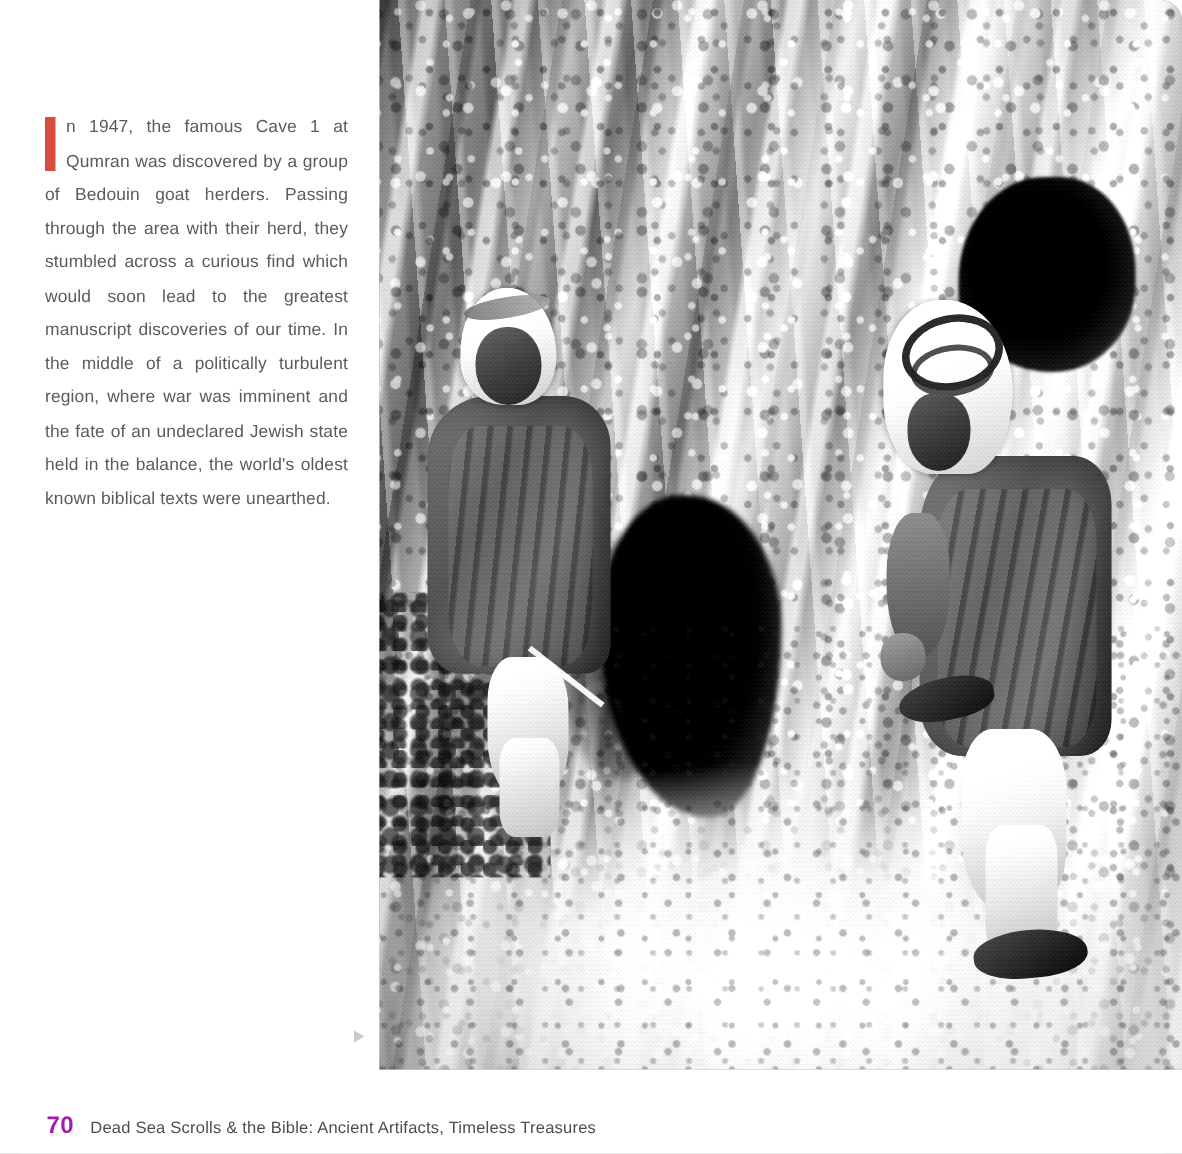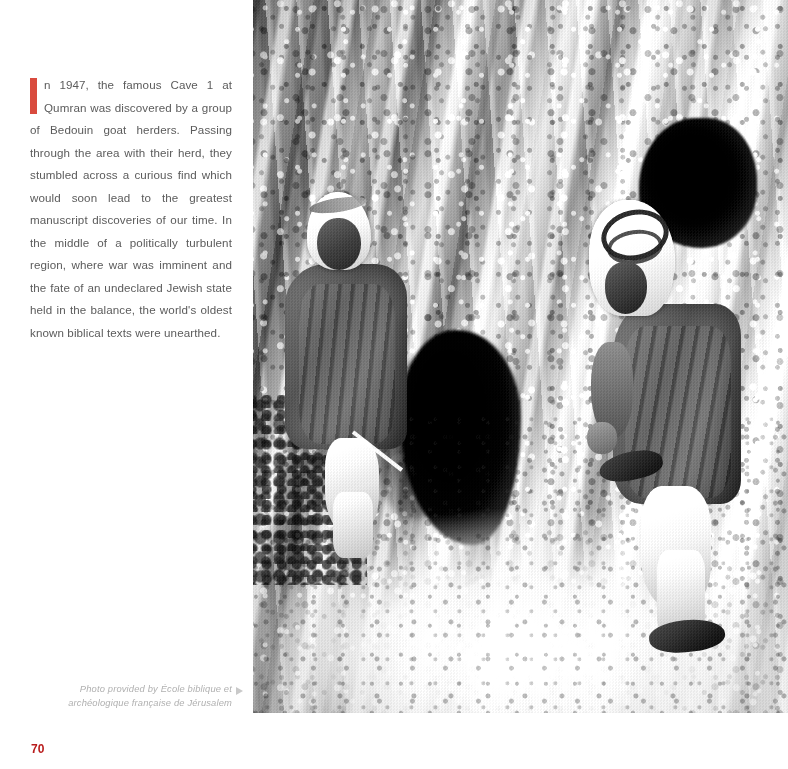--- a/index.html
+++ b/index.html
@@ -10,20 +10,21 @@
   }
   body {
     font-family: "Liberation Sans", sans-serif;
   }
   #page {
     position: relative;
     width: 788px;
     height: 769px;
     background: #ffffff;
     overflow: hidden;
+    border-radius: 14px;
   }
 
   
   #photo-panel {
     position: absolute;
     left: 253px;
     top: 0px;
     width: 535px;
     height: 713px;
     overflow: hidden;
@@ -353,23 +354,23 @@
   
   #footer {
     position: absolute;
     left: 31px;
     top: 742px;
     display: flex;
     align-items: baseline;
     gap: 11px;
   }
   #footer-page-number {
-    font-size: 12px;
+    font-size: 16px;
     font-weight: bold;
-    color: #b91c1c;
+    color: #a21caf;
     letter-spacing: .2px;
   }
   #footer-title {
     font-size: 11px;
     color: #4d4d4d;
     letter-spacing: .15px;
   }
 </style>
 </head>
 <body>
@@ -421,22 +422,20 @@
       <div class="vignette"></div>
     </div>
   </div>
 
   <div id="text-col">
     <p class="body-par">
       <span class="dropcap-bar"></span><span>n 1947, the famous Cave 1 at Qumran was discovered by a group of Bedouin goat herders. Passing through the area with their herd, they stumbled across a curious find which would soon lead to the greatest manuscript discoveries of our time. In the middle of a politically turbulent region, where war was imminent and the fate of an undeclared Jewish state held in the balance, the world's oldest known biblical texts were unearthed.</span>
     </p>
   </div>
 
-  <div id="caption-block">
-    <p id="caption-text">Photo provided by École biblique et archéologique française de Jérusalem</p>
-  </div>
   <div id="caption-arrow"></div>
 
   <div id="footer">
     <span id="footer-page-number">70</span>
+    <span id="footer-title">Dead Sea Scrolls &amp; the Bible: Ancient Artifacts, Timeless Treasures</span>
   </div>
 
 </div>
 
 </body></html>

